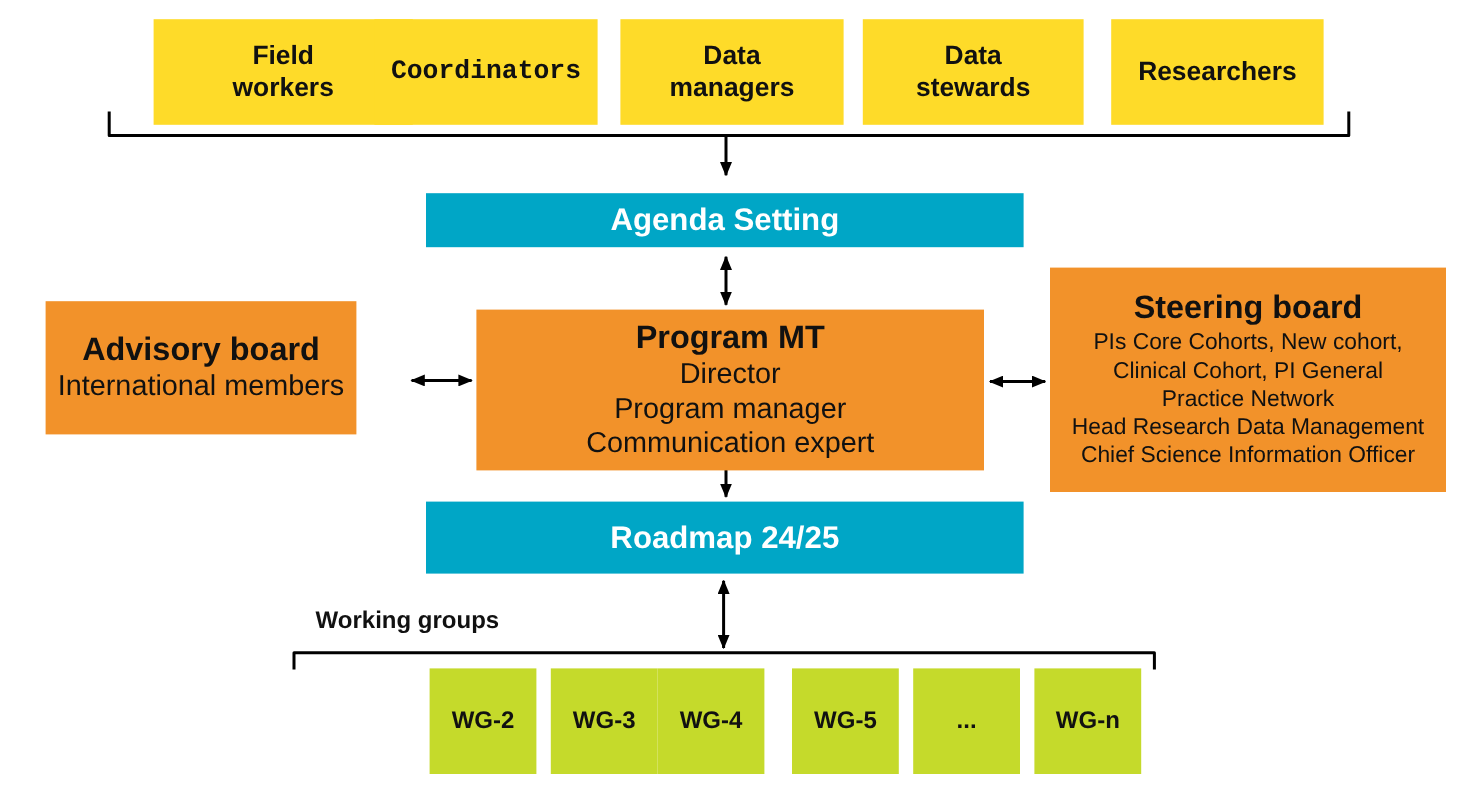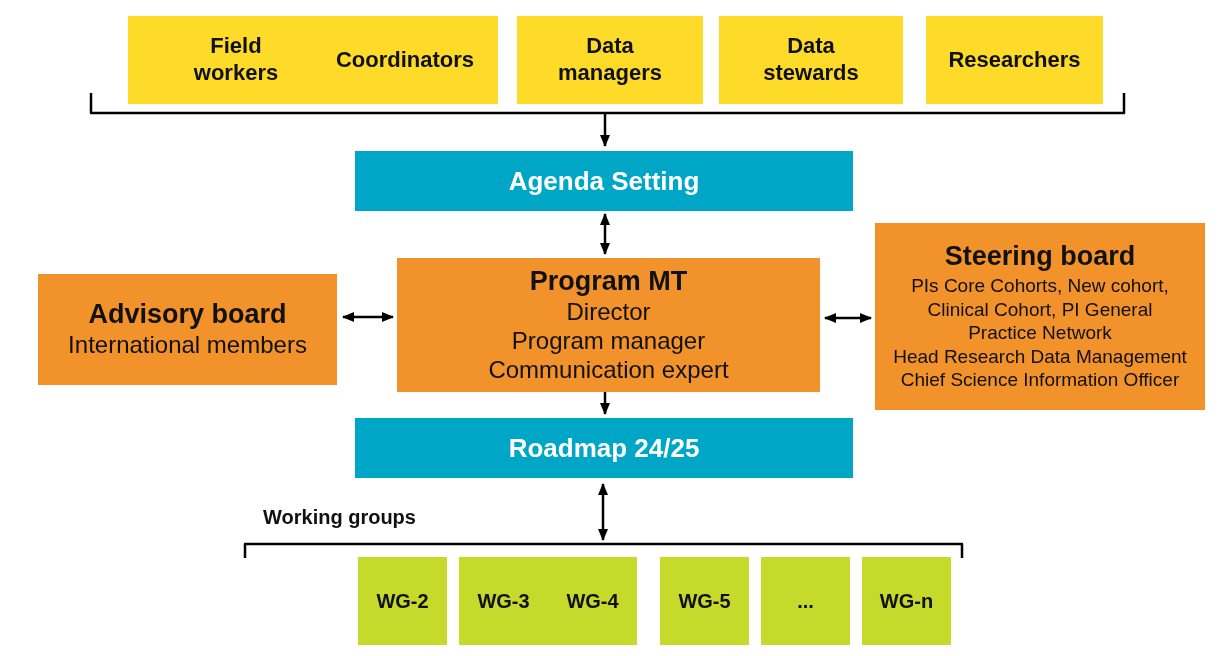--- a/index.html
+++ b/index.html
@@ -34,30 +34,30 @@
     <line x1="605" y1="214" x2="605" y2="254" stroke="#000" stroke-width="2.5" marker-start="url(#ah)" marker-end="url(#ah)"></line>
     <line x1="605" y1="374" x2="605" y2="414" stroke="#000" stroke-width="2.5" marker-start="url(#ah)" marker-end="url(#ah)"></line>
     <line x1="603" y1="484" x2="603" y2="540" stroke="#000" stroke-width="2.5" marker-start="url(#ah)" marker-end="url(#ah)"></line>
     <line x1="343" y1="317" x2="393" y2="317" stroke="#000" stroke-width="2.5" marker-start="url(#ah)" marker-end="url(#ah)"></line>
     <line x1="825" y1="318" x2="871" y2="318" stroke="#000" stroke-width="2.5" marker-start="url(#ah)" marker-end="url(#ah)"></line>
     <path d="M245,558 L245,544 L962,544 L962,558" fill="none" stroke="#000" stroke-width="2.5" stroke-linejoin="round"></path>
   </svg>
 
   <div class="box ybox" style="left:128px;width:216px;">Field
 workers</div>
-  <div class="box ybox" style="left:312px;width:186px;">Coordinators</div>
+  <div class="box ybox" style="left:312px;width:186px;font-family:Liberation Mono, monospace;">Coordinators</div>
   <div class="box ybox" style="left:517px;width:186px;">Data
 managers</div>
   <div class="box ybox" style="left:719px;width:184px;">Data
 stewards</div>
   <div class="box ybox" style="left:926px;width:177px;">Researchers</div>
 
-  <div class="box cyanbar" style="top:151px;height:60px;">Agenda Setting</div>
+  <div class="box cyanbar" style="top:161px;height:45px;">Agenda Setting</div>
 
-  <div class="box obox" style="left:38px;top:274px;width:299px;height:111px;">
+  <div class="box obox" style="left:38px;top:251px;width:259px;height:111px;">
     <div class="title">Advisory board</div>
     <div class="sub">International members</div>
   </div>
 
   <div class="box obox" style="left:397px;top:258px;width:423px;height:134px;">
     <div class="title">Program MT</div>
     <div class="sub">Director</div>
     <div class="sub">Program manager</div>
     <div class="sub">Communication expert</div>
   </div>

